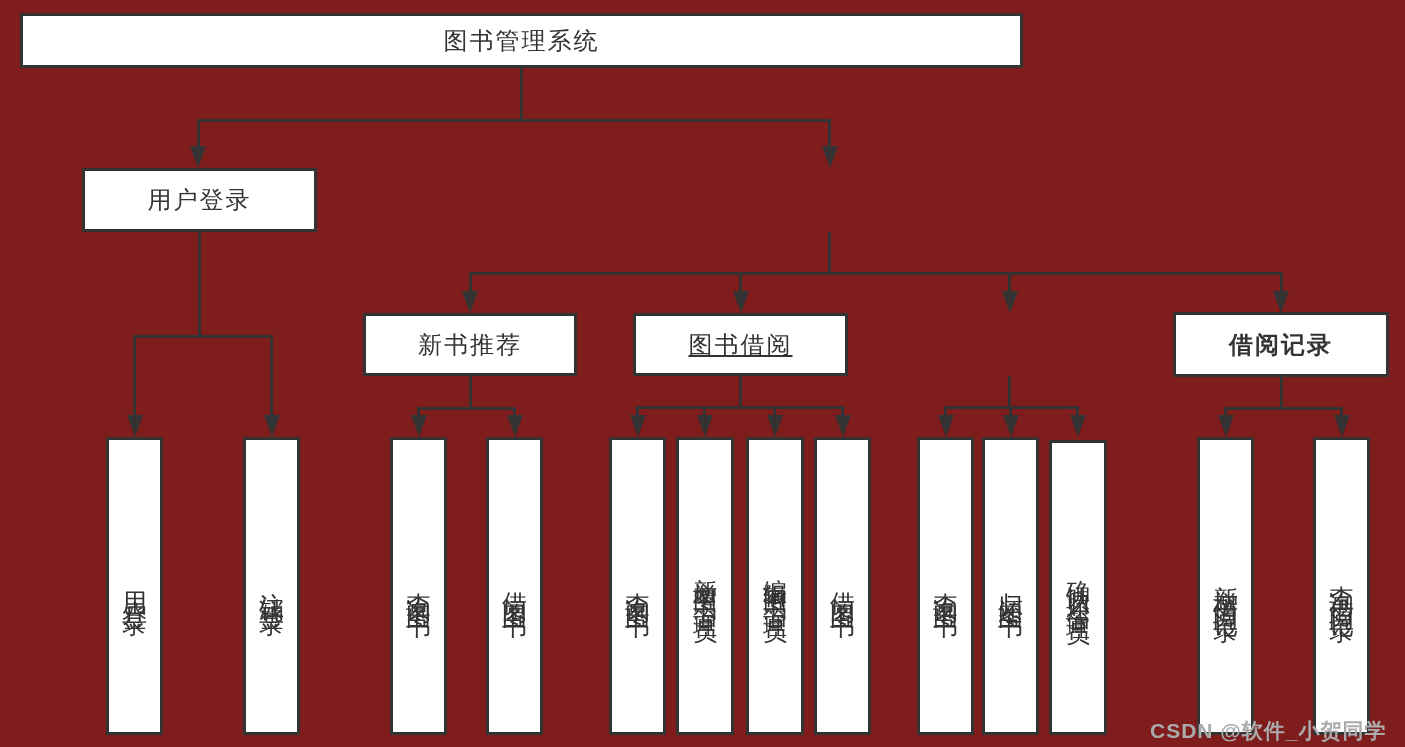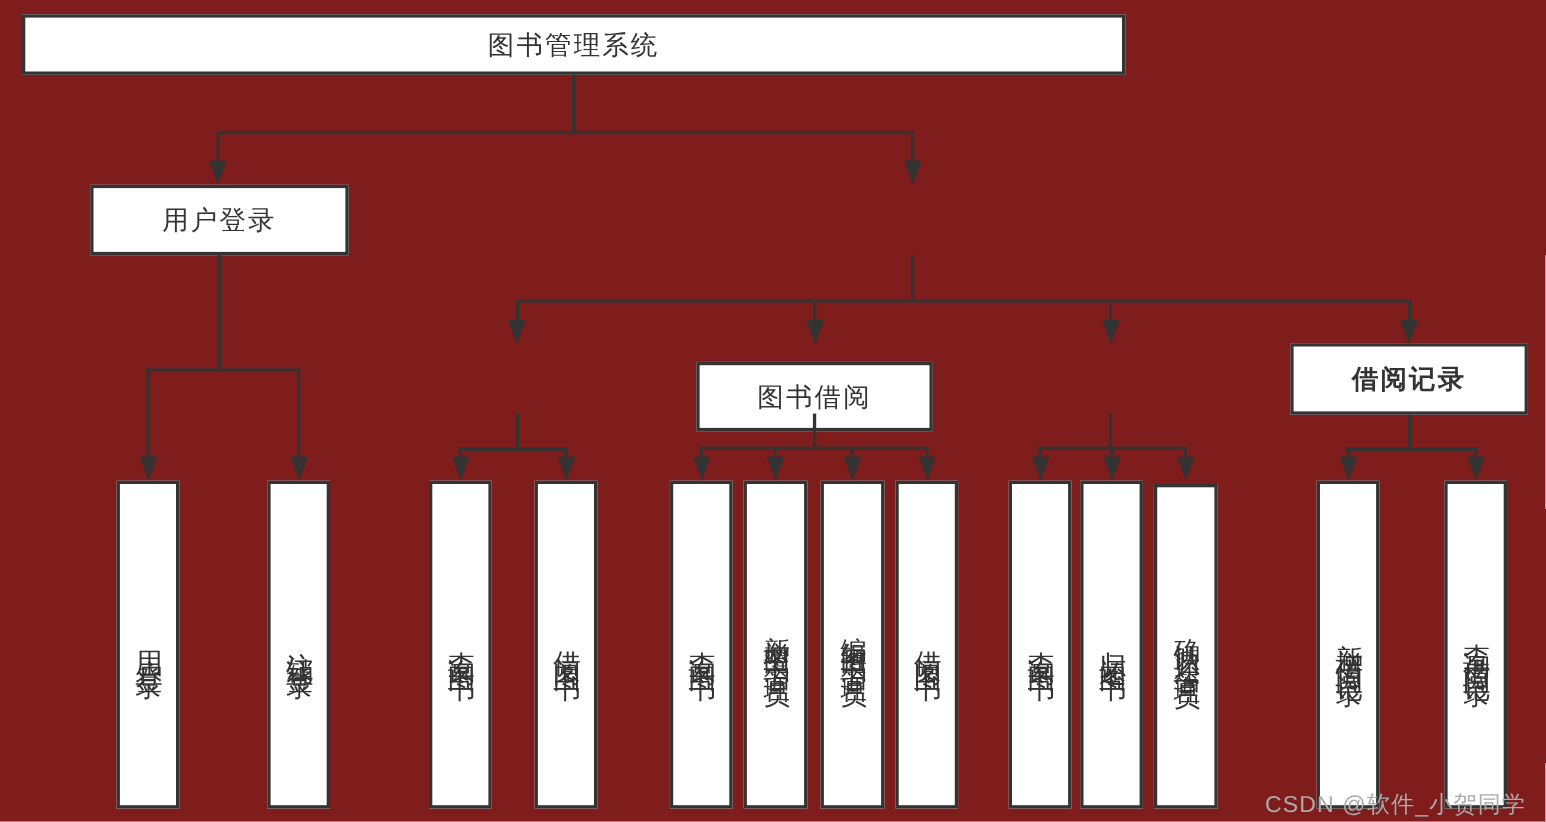--- a/index.html
+++ b/index.html
@@ -43,36 +43,40 @@
     border-top:22px solid #333333;
   }
   .watermark{
     position:absolute;
     left:1150px;top:717px;
     font-size:21px;
     letter-spacing:1px;
     color:#ababab;
     z-index:6;
     white-space:nowrap;
+    font-weight:bold;
   }
 </style>
 </head>
 <body>
 
 <div id="canvas">
 
   <div class="node" style="left:20px;top:13px;width:1003px;height:55px;">
     <span class="h-label">图书管理系统</span>
   </div>
 
   <div class="node" style="left:82px;top:168px;width:235px;height:64px;">
     <span class="h-label">用户登录</span>
   </div>
 
-  <div class="node" style="left:633px;top:329px;width:215px;height:63px;">
+  <div class="node" style="left:363px;top:313px;width:214px;height:63px;">
+    <span class="h-label">新书推荐</span>
+  </div>
+  <div class="node" style="left:633px;top:313px;width:215px;height:63px;text-decoration:underline;">
     <span class="h-label">图书借阅</span>
   </div>
   <div class="node" style="left:1173px;top:312px;width:216px;height:65px;font-weight:bold;">
     <span class="h-label">借阅记录</span>
   </div>
 
   <div class="node" style="left:106px;top:437px;width:57px;height:298px;">
     <span class="v-label">用户登录</span>
   </div>
   <div class="node" style="left:243px;top:437px;width:57px;height:298px;">

